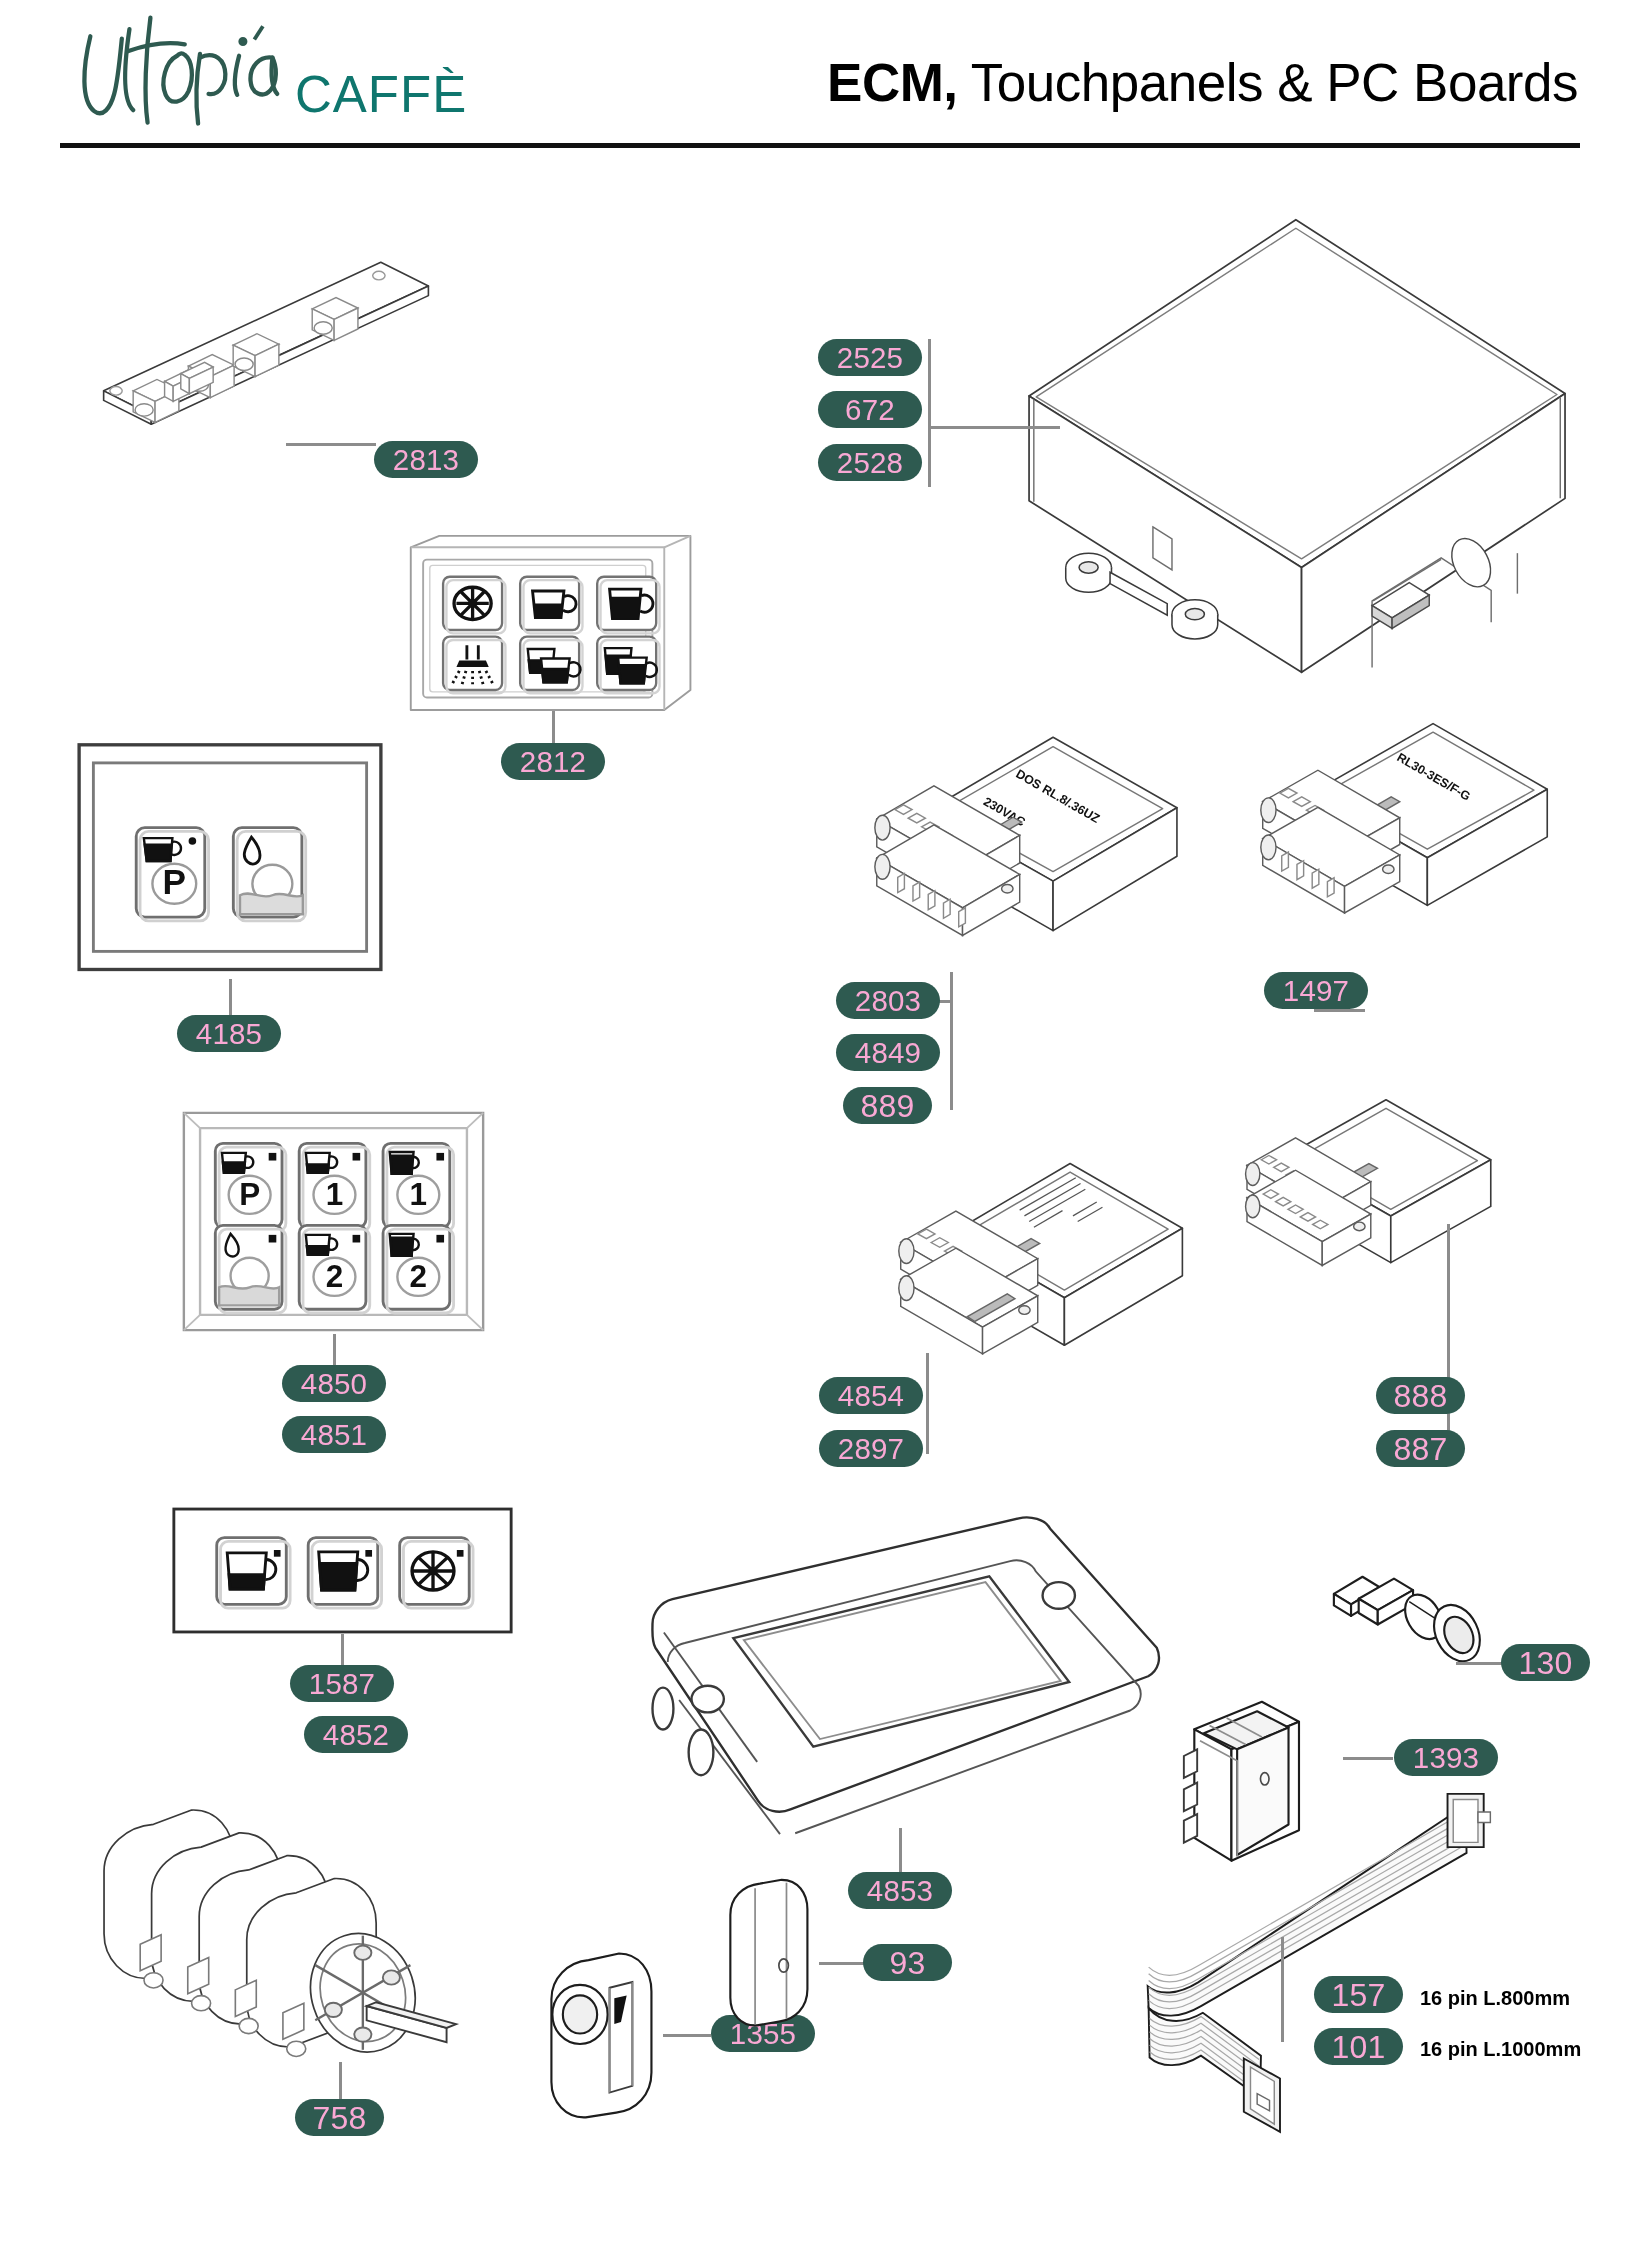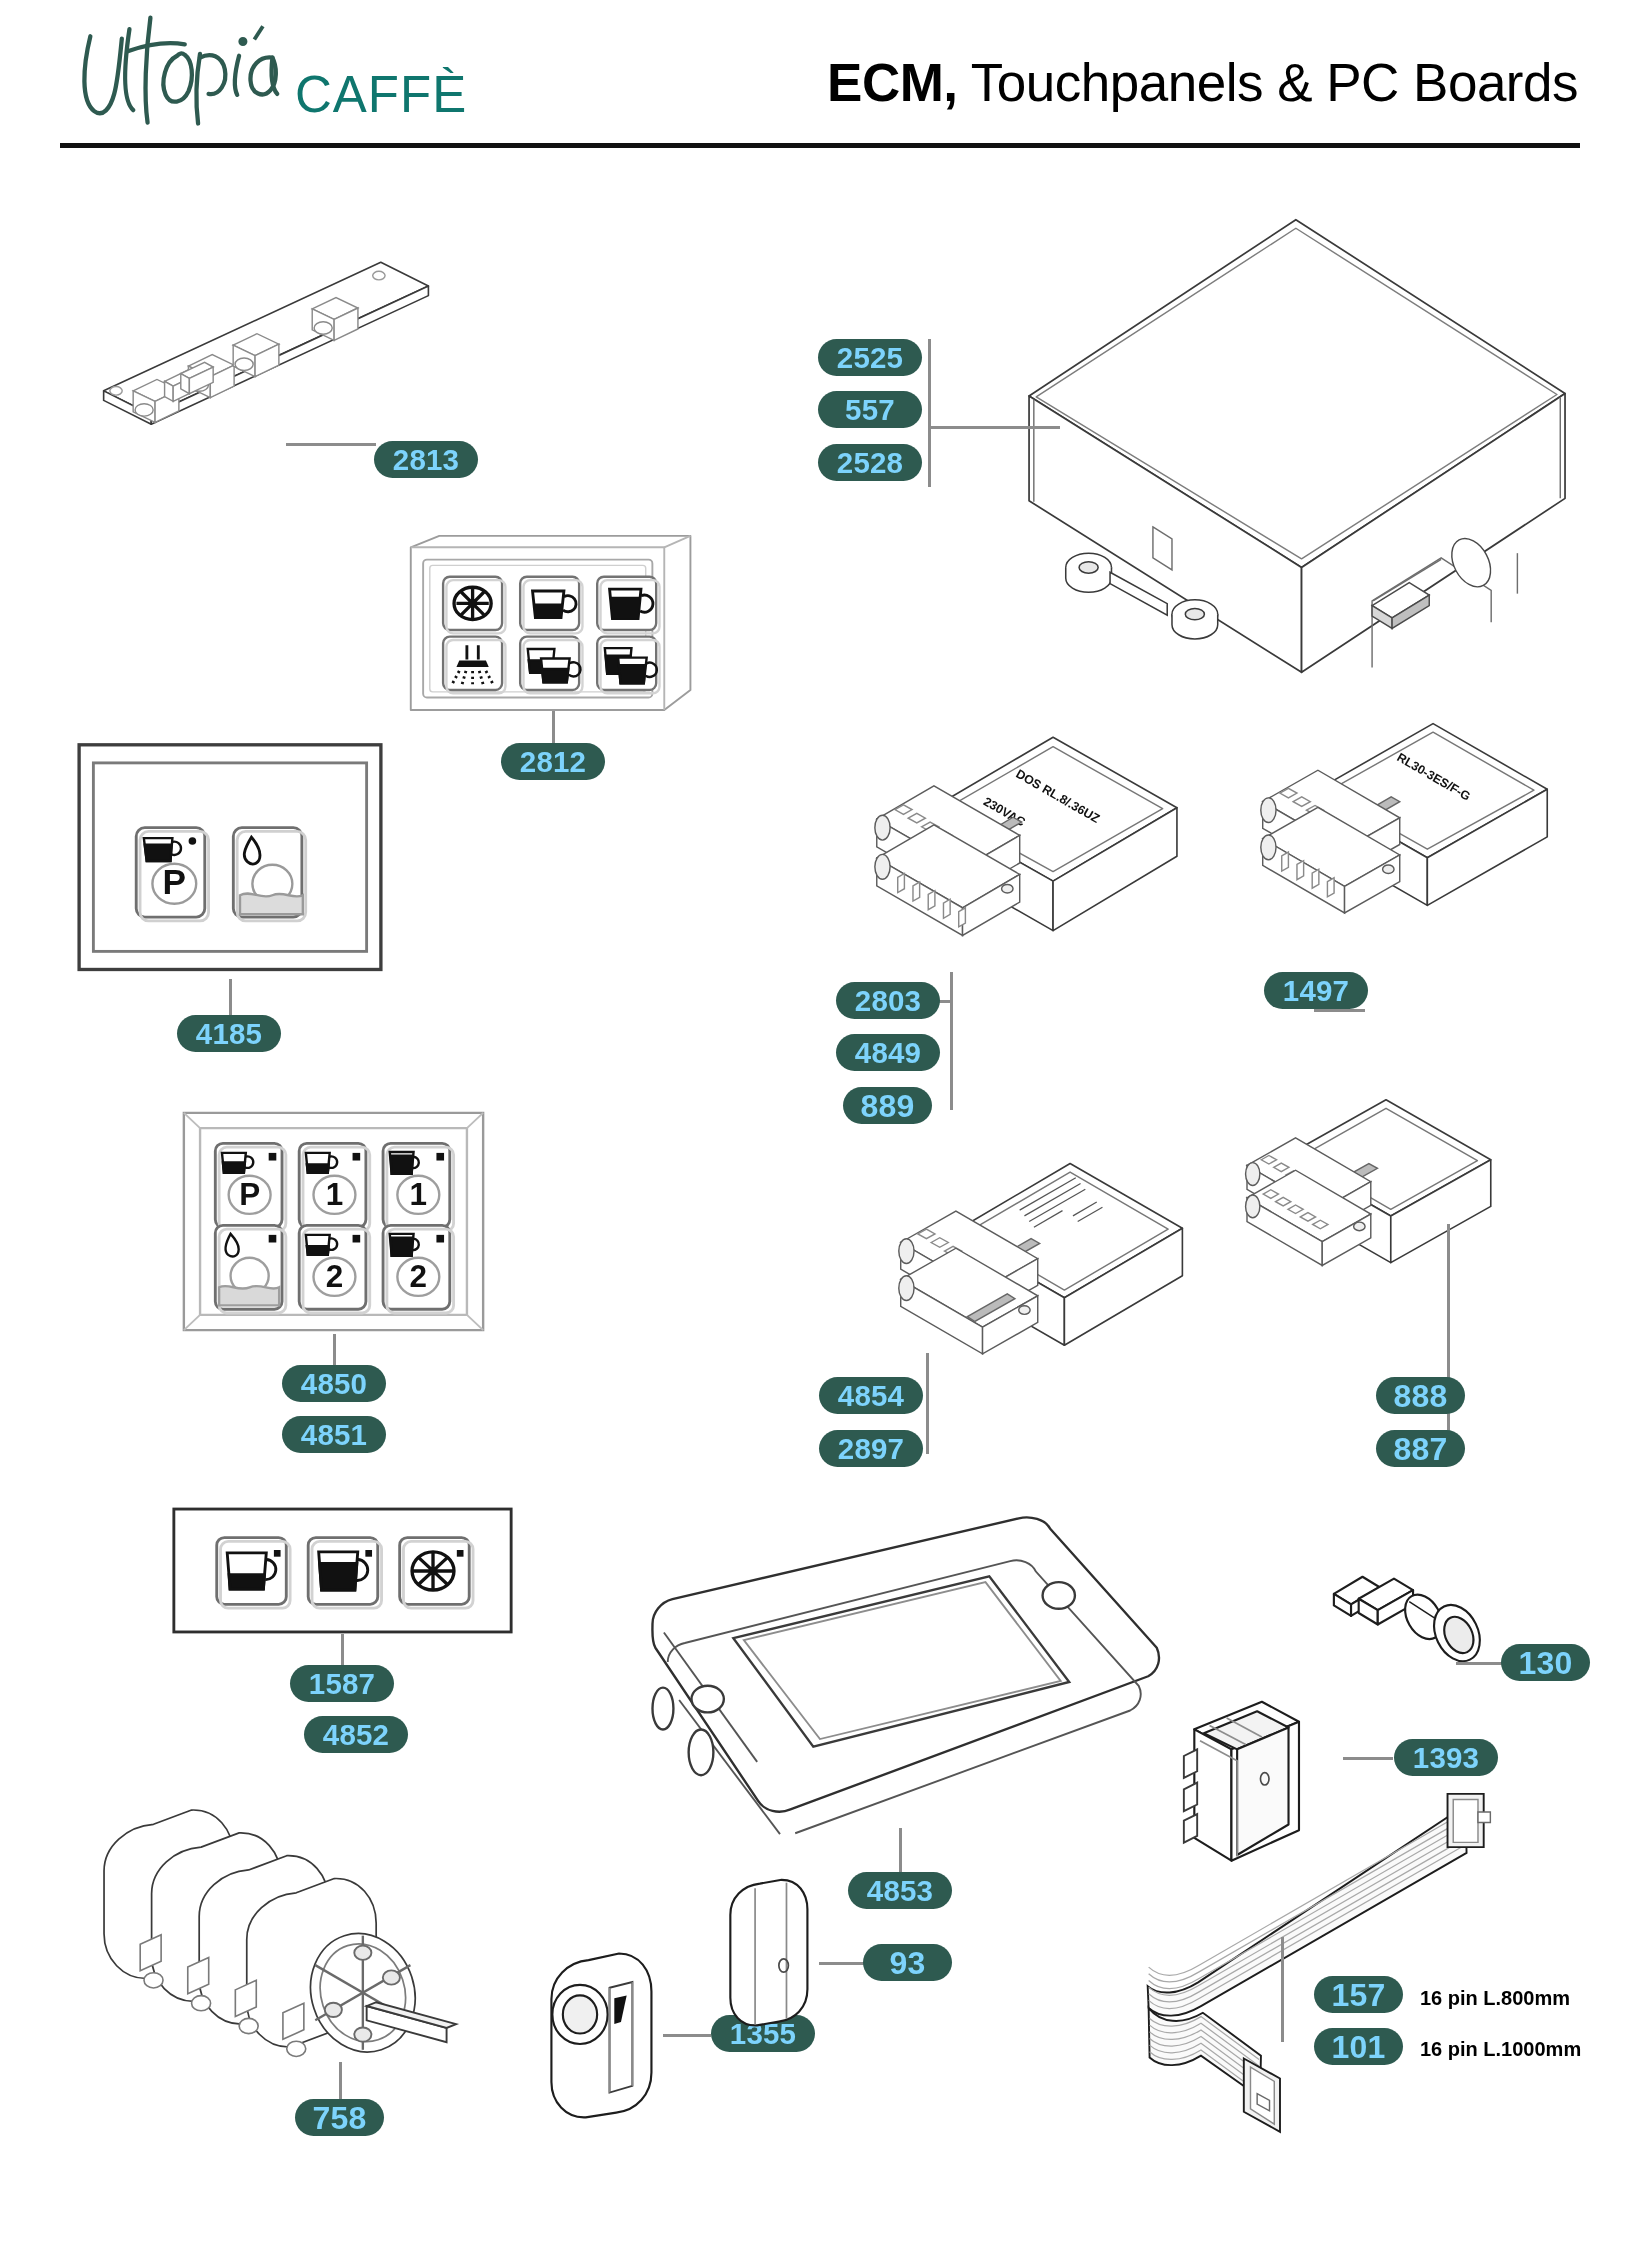--- a/index.html
+++ b/index.html
@@ -27,23 +27,23 @@
   }
   .title b{font-weight:700;}
   .rule{
     position:absolute;left:60px;right:60px;top:143px;
     height:5.2px;background:#111;
   }
 
   
   .badge{
     position:absolute;
-    background:#2E5A50;color:#7dd3fc;
+    background:#2E5A50;color:#f9a8d4;
     border-radius:476px;
-    font-weight:700;
+    font-weight:400;
     display:flex;align-items:center;justify-content:center;
     line-height:1;
     letter-spacing:0.2px;
     box-sizing:border-box;
     font-family:"Liberation Sans", sans-serif;
   }
   .badge.b4{width:104px;height:37px;font-size:29.5px;}
   .badge.b3{width:89px;height:37px;font-size:32px;}
 
   .note{
@@ -179,21 +179,21 @@
         <path d="M210 800 L330 866 L330 890 L210 824 Z"></path>
         <ellipse cx="388" cy="888" rx="48" ry="30"></ellipse>
         <path d="M340 888 L340 910 A48 30 0 0 0 436 910 L436 888" fill="#fff"></path>
         <ellipse cx="388" cy="888" rx="20" ry="12" fill="#e8e8e8"></ellipse>
       </g>
     </svg>
   </div>
   <div class="lead h" style="left:931px;top:426px;width:129px;"></div>
   <div class="lead v" style="left:928px;top:339px;height:148px;"></div>
   <div class="badge b4" style="left:818px;top:339px;">2525</div>
-  <div class="badge b4" style="left:818px;top:391px;">557</div>
+  <div class="badge b4" style="left:818px;top:391px;">672</div>
   <div class="badge b4" style="left:818px;top:444px;text-align:center;">2528</div>
 
   <div class="art" style="left:405px;top:533px;">
     <svg width="295" height="195" viewBox="0 0 620 410">
       <g fill="#fff" stroke="#9c9c9c" stroke-width="4" stroke-linejoin="round">
         <path d="M12 30 L72 6 L600 6 L600 330 L545 372 L12 372 Z" fill="#fff"></path>
         <path d="M12 30 L545 30 L545 372" fill="none" stroke="#b5b5b5"></path>
         <path d="M545 30 L600 6" fill="none" stroke="#b5b5b5"></path>
         <rect x="38" y="56" width="482" height="290" rx="8" fill="#fff" stroke="#a8a8a8" stroke-width="4"></rect>
         <rect x="52" y="68" width="454" height="266" rx="6" fill="#fff" stroke="#cfcfcf" stroke-width="3"></rect>

